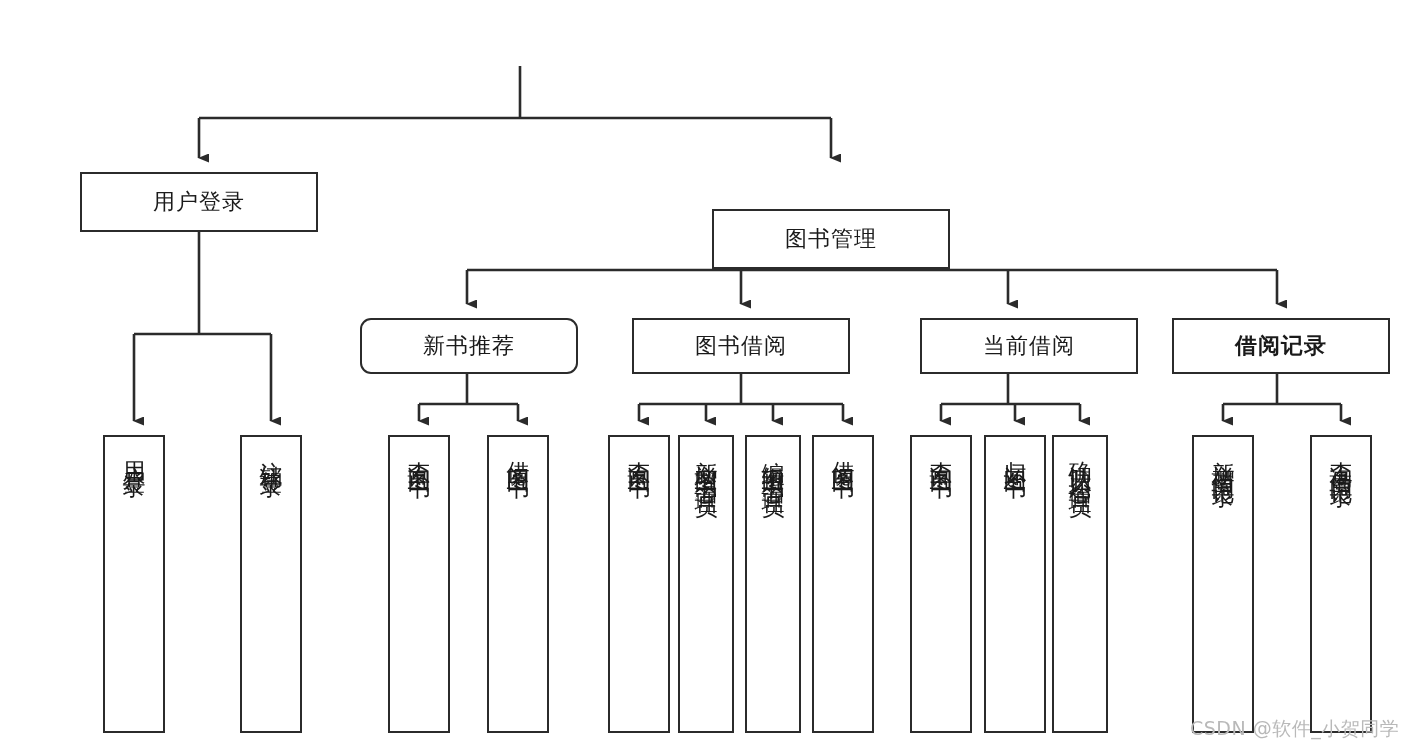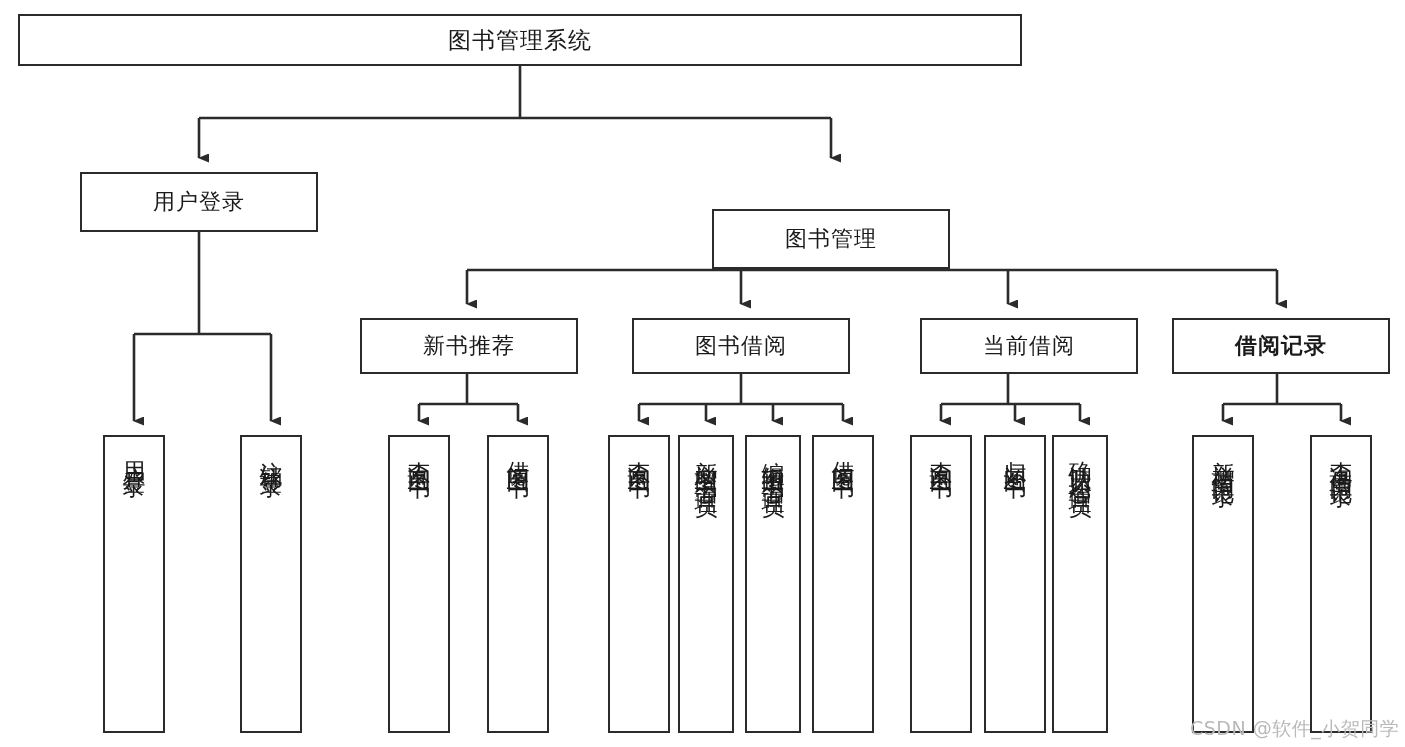--- a/index.html
+++ b/index.html
@@ -130,32 +130,29 @@
     </g>
 
     <g stroke="#2b2b2b" stroke-width="2.6" fill="none">
       <line x1="1277" y1="374" x2="1277" y2="404"></line>
       <line x1="1223" y1="404" x2="1341" y2="404"></line>
       <line x1="1223" y1="404" x2="1223" y2="421" marker-end="url(#arrowhead)"></line>
       <line x1="1341" y1="404" x2="1341" y2="421" marker-end="url(#arrowhead)"></line>
     </g>
   </svg>
 
-  <div class="node horizontal root" style="left: 18px; top: 14px; width: 1004px; height: 52px;">
-    <span class="node-label">图书管理系统</span>
-  </div>
 
   <div class="node horizontal" style="left: 80px; top: 172px; width: 238px; height: 60px;">
     <span class="node-label">用户登录</span>
   </div>
   <div class="node horizontal" style="left: 712px; top: 172px; width: 238px; height: 60px; margin-top: 37px;">
     <span class="node-label">图书管理</span>
   </div>
 
-  <div class="node horizontal" style="left: 360px; top: 318px; width: 218px; height: 56px;">
+  <div class="node horizontal" style="left: 360px; top: 318px; width: 218px; height: 56px; border-radius: 11px;">
     <span class="node-label">新书推荐</span>
   </div>
   <div class="node horizontal" style="left: 632px; top: 318px; width: 218px; height: 56px;">
     <span class="node-label">图书借阅</span>
   </div>
   <div class="node horizontal" style="left: 920px; top: 318px; width: 218px; height: 56px;">
     <span class="node-label">当前借阅</span>
   </div>
   <div class="node horizontal" style="left: 1172px; top: 318px; width: 218px; height: 56px; font-weight: bold;">
     <span class="node-label">借阅记录</span>

